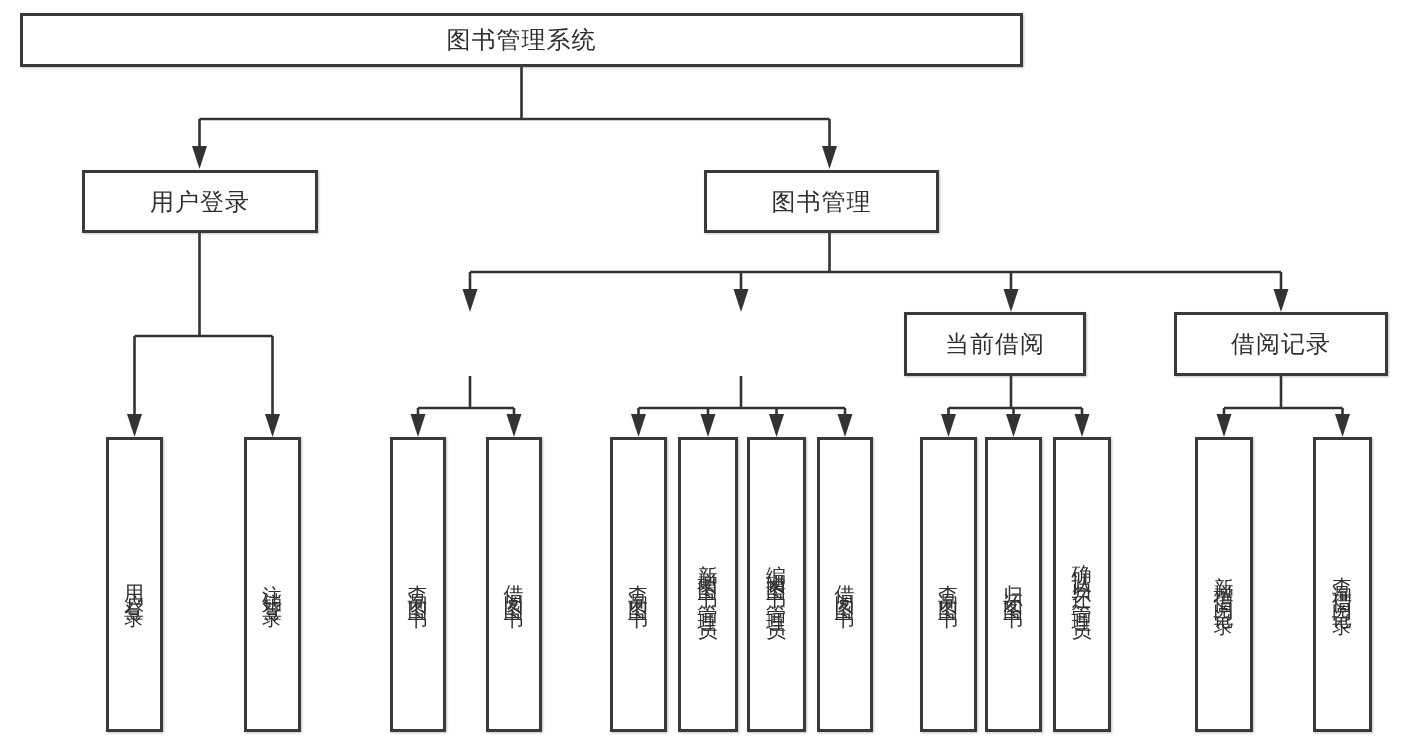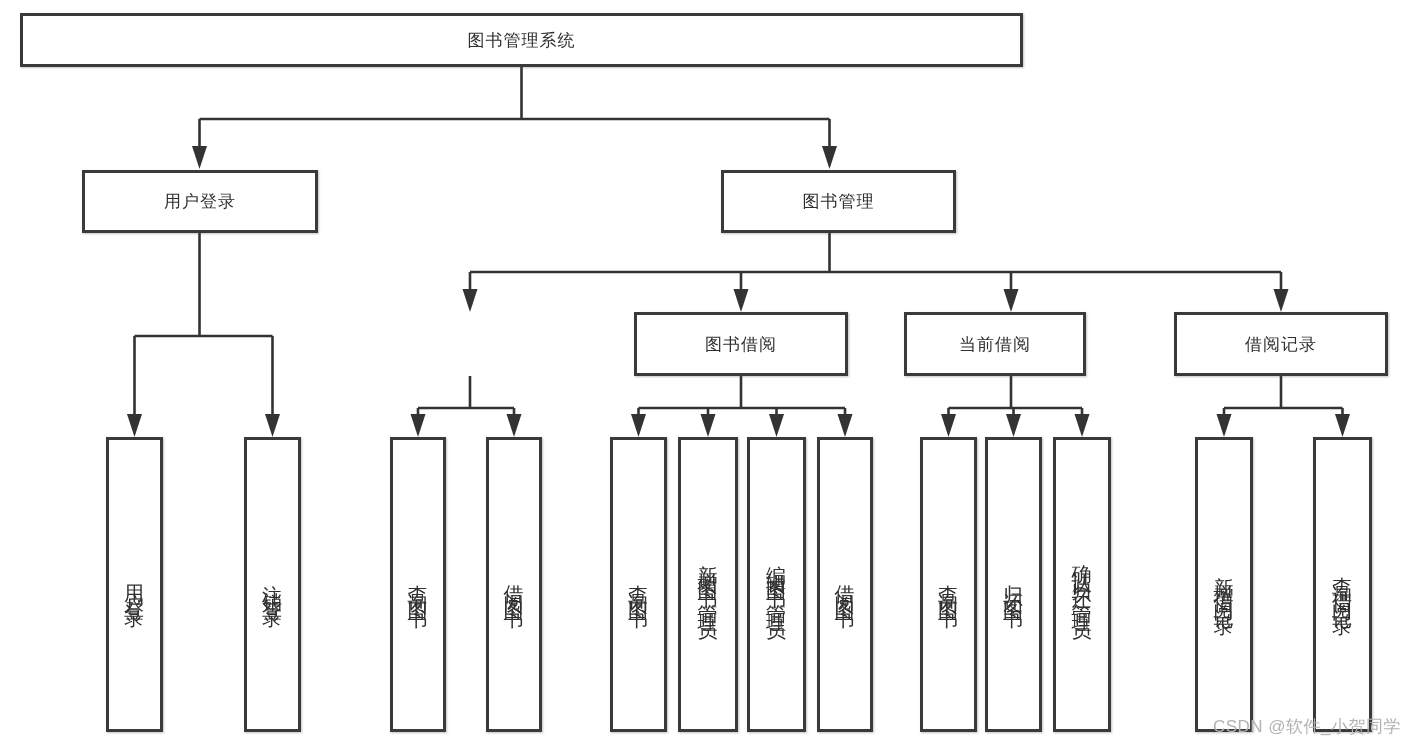--- a/index.html
+++ b/index.html
@@ -22,21 +22,21 @@
   .connectors polygon{fill:var(--color-line);stroke:none;}
   .box{
     position:absolute;
     box-sizing:border-box;
     background:#ffffff;
     border:3px solid var(--color-box-border);
     box-shadow:1px 1px 2px rgba(80,80,80,0.35);
     display:flex;align-items:center;justify-content:center;
     color:var(--color-text);
   }
-  .hlabel{font-size:17px;letter-spacing:1px;white-space:nowrap;}
+  .hlabel{font-size:24px;letter-spacing:1px;white-space:nowrap;}
   .vlabel{
     writing-mode:vertical-rl;
     text-orientation:mixed;
     font-size:20px;
     letter-spacing:8px;
     line-height:1;
     white-space:nowrap;
   }
   .watermark{
     position:absolute;
@@ -90,27 +90,24 @@
     <polygon points="1335,414 1350,414 1342.5,437"></polygon>
   </svg>
 
   <div class="box" style="left:20px;top:13px;width:1003px;height:54px">
     <span class="hlabel">图书管理系统</span>
   </div>
 
   <div class="box" style="left:82px;top:170px;width:236px;height:63px">
     <span class="hlabel">用户登录</span>
   </div>
-  <div class="box" style="left:721px;top:170px;width:235px;height:63px">
+  <div class="box" style="left:704px;top:170px;width:235px;height:63px">
     <span class="hlabel">图书管理</span>
   </div>
 
-  <div class="box" style="left:634px;top:312px;width:214px;height:64px">
-    <span class="hlabel">图书借阅</span>
-  </div>
   <div class="box" style="left:904px;top:312px;width:182px;height:64px">
     <span class="hlabel">当前借阅</span>
   </div>
   <div class="box" style="left:1174px;top:312px;width:214px;height:64px">
     <span class="hlabel">借阅记录</span>
   </div>
 
   <div class="box" style="left:106px;top:437px;width:57px;height:295px">
     <span class="vlabel">用户登录</span>
   </div>
@@ -148,15 +145,14 @@
     <span class="vlabel">确认归还（管理员）</span>
   </div>
 
   <div class="box" style="left:1195px;top:437px;width:58px;height:295px">
     <span class="vlabel">新增借阅记录</span>
   </div>
   <div class="box" style="left:1313px;top:437px;width:59px;height:295px">
     <span class="vlabel">查询借阅记录</span>
   </div>
 
-  <div class="watermark">CSDN @软件_小贺同学</div>
 
 </div>
 
 </body></html>

